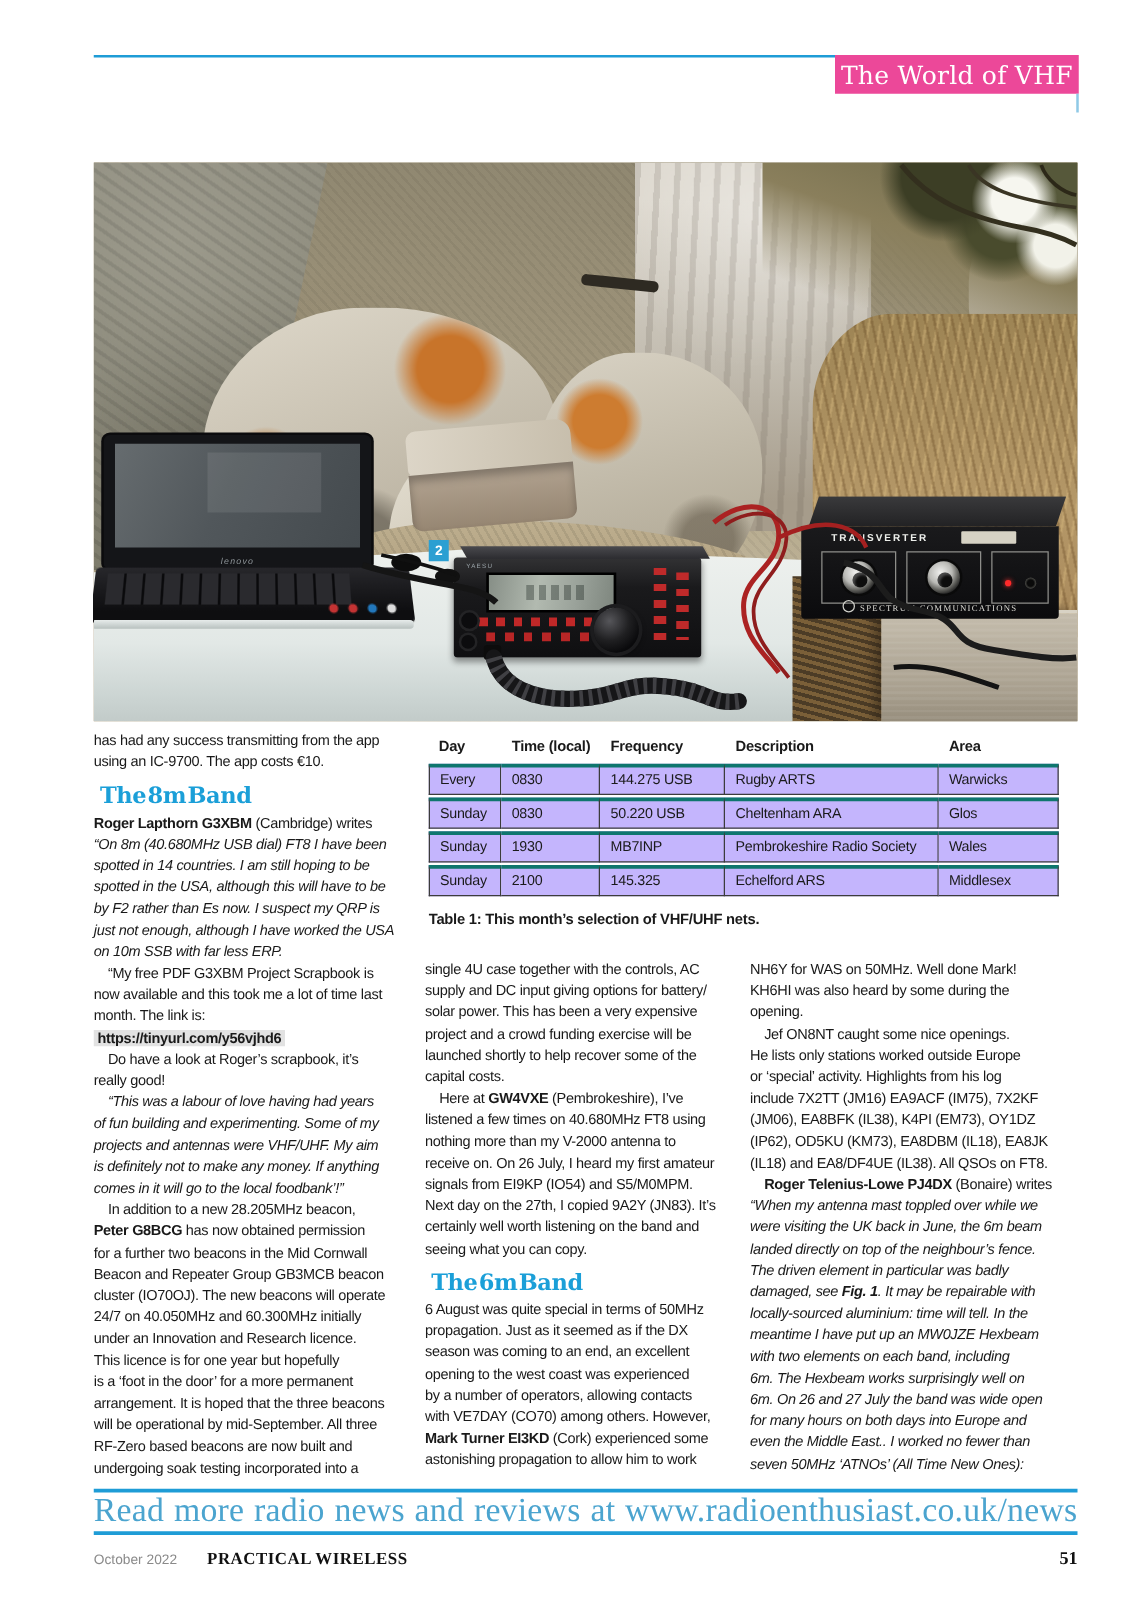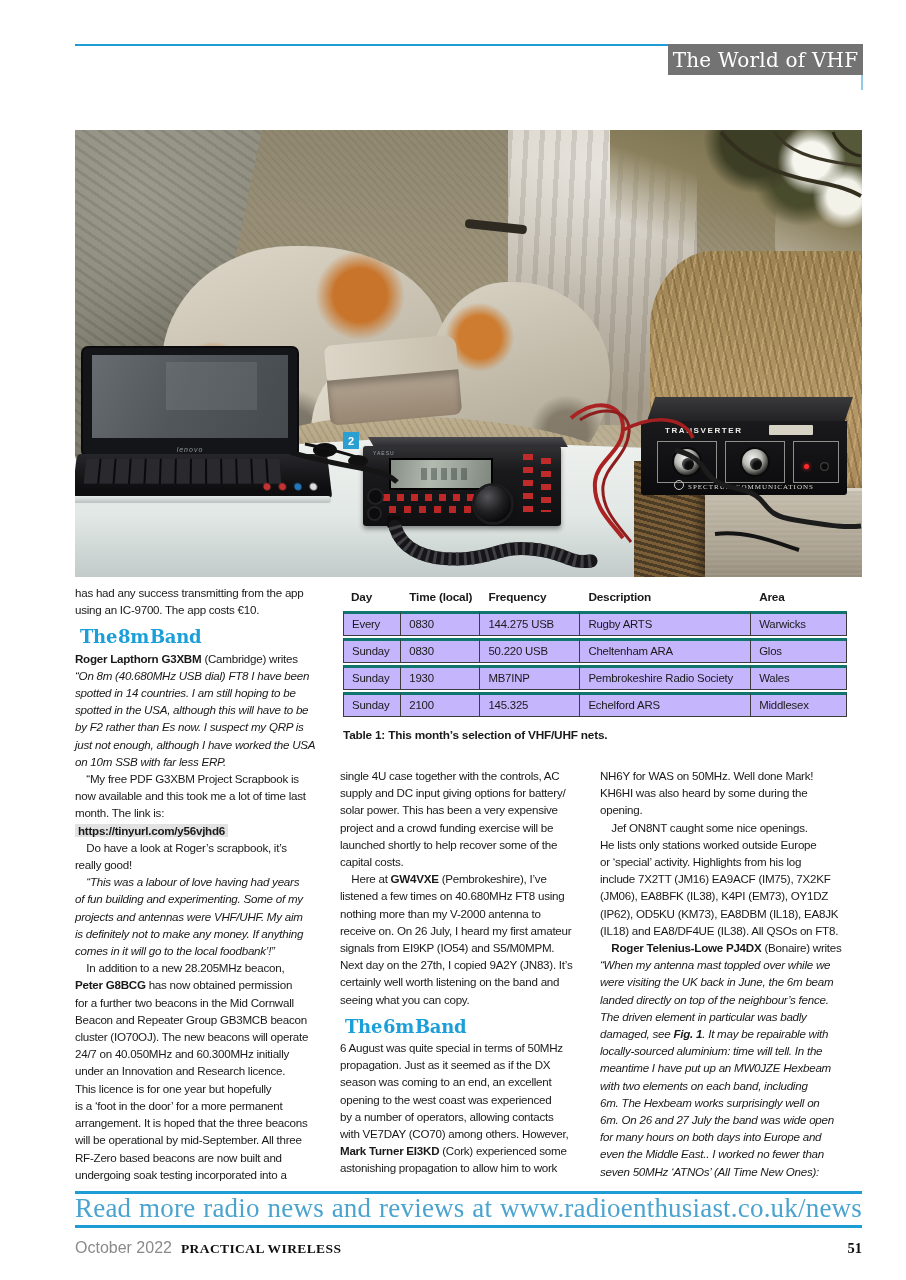--- a/index.html
+++ b/index.html
@@ -1,21 +1,21 @@
 <!DOCTYPE html>
 <html><head>
 <meta charset="utf-8">
 <style>
   html,body{margin:0;padding:0;background:#ffffff;}
   .page{position:relative;width:906px;height:1280px;background:#fff;overflow:hidden;
         font-family:"Liberation Sans",sans-serif;color:#1a1a1a;}
 
   
   .top-rule{position:absolute;left:75px;top:44px;width:787px;height:2px;background:#1e9cd6;}
-  .title-box{position:absolute;left:668px;top:44px;width:195px;height:31px;background:#737373;
+  .title-box{position:absolute;left:668px;top:44px;width:195px;height:31px;background:#ec4899;
              color:#fff;display:flex;align-items:center;justify-content:center;
              font-family:"DejaVu Serif",serif;font-size:20px;letter-spacing:.2px;}
   .title-tick{position:absolute;left:861px;top:75px;width:2px;height:15px;background:#8fc9e6;}
 
   
   .photo{position:absolute;left:75px;top:130px;width:787px;height:447px;overflow:hidden;background:#a89b80;}
   .photo div{position:absolute;}
   .ph-base{inset:0;background:
     radial-gradient(circle at 20% 85%,rgba(70,58,38,.35),transparent 40%),
     radial-gradient(circle at 60% 95%,rgba(255,255,255,.22),transparent 30%),
@@ -172,21 +172,21 @@
   table.nets td:first-child{border-left:1px solid #3c3c3c;}
   .c-day{width:56px;} .c-time{width:76px;} .c-freq{width:96px;} .c-desc{width:164px;} .c-area{width:92px;}
   .tbl-caption{font-weight:bold;font-size:11.8px;margin-top:9px;letter-spacing:-0.2px;}
 
   
   .banner{position:absolute;left:75px;top:1191px;width:787px;border-top:3px solid #1e9cd6;
     border-bottom:3px solid #1e9cd6;padding:1px 0 3px;}
   .banner-text{font-family:"Liberation Serif",serif;font-size:27px;color:#4ba4cf;line-height:27px;
     text-align:center;text-align-last:justify;letter-spacing:.2px;}
   .bottom-bar{position:absolute;left:75px;top:1239px;width:787px;display:flex;align-items:baseline;}
-  .month{font-size:16px;color:#8a8a8a;margin-right:9px;}
+  .month{font-size:11px;color:#8a8a8a;margin-right:24px;}
   .brand{font-family:"Liberation Serif",serif;font-weight:bold;font-size:13.5px;letter-spacing:.4px;color:#111;}
   .pageno{margin-left:auto;font-family:"Liberation Serif",serif;font-weight:bold;font-size:14.5px;color:#111;}
 </style>
 </head>
 <body>
 
 <div class="page">
 
   <div class="top-rule"></div>
   <div class="title-box">

